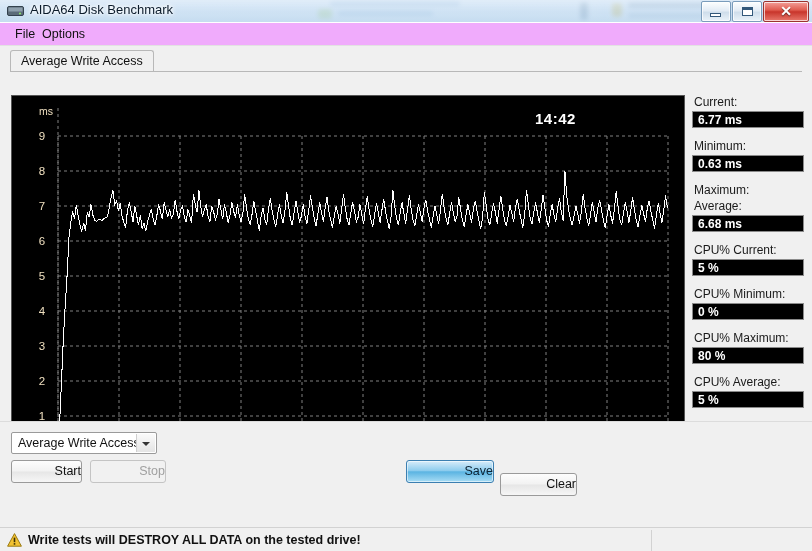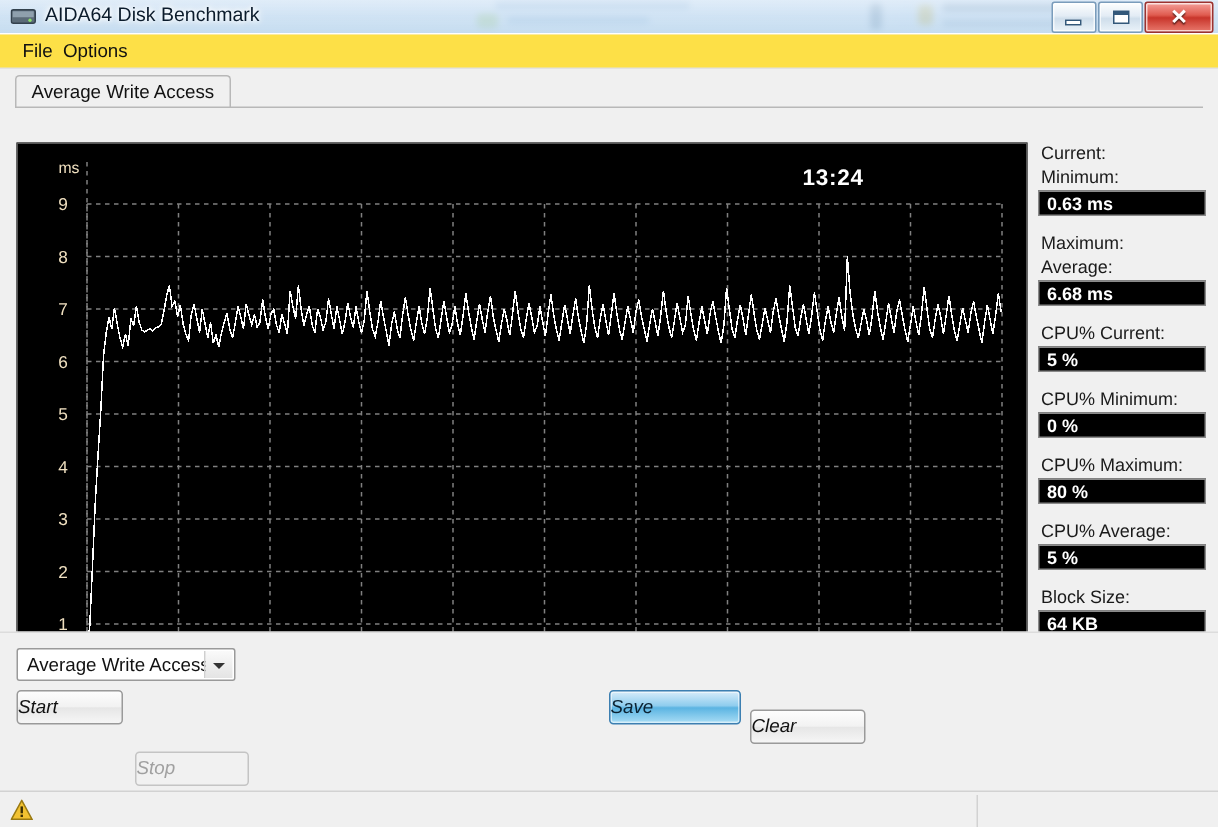--- a/index.html
+++ b/index.html
@@ -49,21 +49,21 @@
     color:#fff;font-size:14px;font-weight:bold;line-height:19px;text-align:center;
     text-shadow:0 1px 1px rgba(0,0,0,.55);
   }
   
   .client{
     position:absolute;left:0;top:22px;width:812px;height:529px;
     background:#f0f0f0;border-top:1px solid #fff;
   }
   .menubar{
     position:absolute;left:0;top:0;width:812px;height:22px;
-    background:#fde047;border-bottom:1px solid #e2e2e2;
+    background:#f0abfc;border-bottom:1px solid #e2e2e2;
   }
   .menu-item{
     position:absolute;top:3px;font-size:12.5px;color:#111;padding:1px 7px;
   }
   .tabstrip{position:absolute;left:10px;top:27px;width:792px;height:22px;}
   .tab{
     position:absolute;left:0;top:0;height:21px;line-height:21px;
     padding:0 10px;font-size:12.5px;color:#111;
     background:#f0f0f0;border:1px solid #b8b8b8;border-bottom:none;
     border-radius:3px 3px 0 0;
@@ -102,32 +102,31 @@
     position:absolute;right:1px;top:1px;width:18px;height:18px;
     background:linear-gradient(180deg,#fafafa,#e4e4e4);
     border-left:1px solid #cfcfcf;
   }
   .combo .arrow:after{
     content:"";position:absolute;left:5px;top:8px;
     border-left:4px solid transparent;border-right:4px solid transparent;
     border-top:4px solid #333;
   }
   .btn{
-    position:absolute;height:23px;line-height:21px;text-align:left;
+    position:absolute;height:23px;line-height:21px;text-align:right;
     font-size:12.5px;color:#111;border:1px solid #9a9a9a;border-radius:3px;
     background:linear-gradient(180deg,#fdfdfd 0%,#f2f2f2 48%,#e6e6e6 52%,#f6f6f6 100%);
     box-sizing:border-box;
-    font-style:italic;
   }
   .btn.primary{
     border:1px solid #3c7fb1;color:#0b2232;
     background:linear-gradient(180deg,#d7ecfa 0%,#8fcdee 45%,#5bb4e2 52%,#a9ddf5 100%);
     box-shadow:inset 0 0 0 1px rgba(255,255,255,.55);
   }
-  .btn.disabled{color:#a0a0a0;border-color:#c4c4c4;background:#f1f1f1;margin-top:41px;}
+  .btn.disabled{color:#a0a0a0;border-color:#c4c4c4;background:#f1f1f1;}
   .statusbar{
     position:absolute;left:0;top:105px;width:812px;height:26px;
     background:#f0f0f0;border-top:1px solid #d2d2d2;
   }
   .warn-text{
     position:absolute;left:28px;top:5px;font-size:12.5px;font-weight:bold;color:#111;
   }
   .warn-ico{position:absolute;left:7px;top:5px;}
   .status-sep{position:absolute;left:651px;top:2px;width:1px;height:22px;background:#d2d2d2;}
 </style>
@@ -221,25 +220,26 @@
           <text x="229" y="375" fill="#ffffff" font-size="12" font-family="&quot;Liberation Sans&quot;, sans-serif" text-anchor="middle">30</text>
           <text x="290" y="375" fill="#ffffff" font-size="12" font-family="&quot;Liberation Sans&quot;, sans-serif" text-anchor="middle">40</text>
           <text x="351" y="375" fill="#ffffff" font-size="12" font-family="&quot;Liberation Sans&quot;, sans-serif" text-anchor="middle">50</text>
           <text x="412" y="375" fill="#ffffff" font-size="12" font-family="&quot;Liberation Sans&quot;, sans-serif" text-anchor="middle">60</text>
           <text x="473" y="375" fill="#ffffff" font-size="12" font-family="&quot;Liberation Sans&quot;, sans-serif" text-anchor="middle">70</text>
           <text x="534" y="375" fill="#ffffff" font-size="12" font-family="&quot;Liberation Sans&quot;, sans-serif" text-anchor="middle">80</text>
           <text x="595" y="375" fill="#ffffff" font-size="12" font-family="&quot;Liberation Sans&quot;, sans-serif" text-anchor="middle">90</text>
           <text x="656" y="375" fill="#ffffff" font-size="12" font-family="&quot;Liberation Sans&quot;, sans-serif" text-anchor="middle">100 %</text>
           <polyline points="46.00,332.95 47.83,321.75 49.66,281.50 51.49,239.50 53.32,208.00 55.15,178.25 56.98,141.50 58.81,125.75 60.64,115.25 62.47,123.30 64.30,109.30 66.13,119.80 67.96,129.25 69.79,135.20 71.62,126.80 73.45,134.50 75.28,116.30 77.11,121.20 78.94,108.25 80.77,118.75 82.60,124.00 84.43,125.40 86.26,124.00 88.09,123.30 89.92,124.70 91.75,122.60 93.58,121.90 95.41,120.50 97.24,111.75 99.07,101.25 100.90,94.25 102.73,108.25 104.56,104.75 106.39,115.25 108.22,107.20 110.05,119.80 111.88,126.80 113.71,131.00 115.54,113.50 117.37,106.50 119.20,116.30 121.03,125.75 122.86,110.00 124.69,119.80 126.52,129.25 128.35,118.75 130.18,132.75 132.01,127.50 133.84,135.20 135.67,125.75 137.50,118.75 139.33,112.80 141.16,123.30 142.99,129.25 144.82,119.80 146.65,108.25 148.48,115.25 150.31,123.30 152.14,106.50 153.97,114.20 155.80,120.50 157.63,113.50 159.46,122.25 161.29,118.75 163.12,103.70 164.95,115.25 166.78,123.30 168.61,113.50 170.44,110.00 172.27,120.50 174.10,125.75 175.93,113.50 177.76,119.80 179.59,126.80 181.42,97.75 183.25,108.25 185.08,116.30 186.91,94.25 188.74,110.00 190.57,121.20 192.40,113.50 194.23,108.25 196.06,120.50 197.89,125.75 199.72,110.00 201.55,115.25 203.38,124.00 205.21,118.75 207.04,103.00 208.87,113.50 210.70,123.30 212.53,108.25 214.36,117.00 216.19,126.80 218.02,118.75 219.85,105.80 221.68,115.25 223.51,122.25 225.34,108.25 227.17,118.75 229.00,125.75 230.83,117.70 232.66,97.75 234.49,111.75 236.32,123.30 238.15,128.20 239.98,118.75 241.81,104.75 243.64,115.25 245.47,124.70 247.30,134.50 249.13,119.80 250.96,111.75 252.79,123.30 254.62,129.25 256.45,113.50 258.28,102.30 260.11,114.20 261.94,124.00 263.77,131.00 265.60,118.75 267.43,108.25 269.26,119.80 271.09,126.80 272.92,115.25 274.75,96.00 276.58,110.00 278.41,123.30 280.24,129.25 282.07,117.00 283.90,104.75 285.73,115.25 287.56,125.75 289.39,120.50 291.22,108.25 293.05,119.80 294.88,127.50 296.71,114.20 298.54,99.50 300.37,111.75 302.20,122.25 304.03,130.30 305.86,117.70 307.69,106.50 309.52,117.00 311.35,125.75 313.18,111.75 315.01,101.25 316.84,115.25 318.67,124.00 320.50,131.70 322.33,119.80 324.16,110.00 325.99,117.70 327.82,127.50 329.65,113.50 331.48,97.75 333.31,111.75 335.14,123.30 336.97,129.25 338.80,117.00 340.63,105.80 342.46,115.25 344.29,125.75 346.12,121.20 347.95,108.25 349.78,118.75 351.61,128.20 353.44,112.80 355.27,100.20 357.10,113.50 358.93,124.00 360.76,131.00 362.59,118.75 364.42,107.20 366.25,116.30 368.08,126.80 369.91,114.20 371.74,103.00 373.57,115.25 375.40,124.70 377.23,132.75 379.06,120.50 380.89,94.25 382.72,110.00 384.55,122.25 386.38,129.25 388.21,116.30 390.04,106.50 391.87,117.70 393.70,127.50 395.53,113.50 397.36,99.50 399.19,112.80 401.02,124.00 402.85,130.30 404.68,118.75 406.51,108.25 408.34,117.00 410.17,125.75 412.00,111.75 413.83,103.70 415.66,115.25 417.49,123.30 419.32,131.70 421.15,119.80 422.98,110.00 424.81,118.75 426.64,128.20 428.47,114.20 430.30,97.75 432.13,111.75 433.96,122.25 435.79,129.25 437.62,117.70 439.45,105.80 441.28,116.30 443.11,125.75 444.94,120.50 446.77,101.25 448.60,113.50 450.43,124.00 452.26,131.00 454.09,118.75 455.92,108.25 457.75,117.70 459.58,126.80 461.41,112.80 463.24,104.75 465.07,115.25 466.90,124.70 468.73,132.75 470.56,121.20 472.39,96.00 474.22,110.00 476.05,123.30 477.88,129.25 479.71,117.00 481.54,107.20 483.37,116.30 485.20,127.50 487.03,113.50 488.86,100.20 490.69,112.80 492.52,124.00 494.35,130.30 496.18,119.80 498.01,109.30 499.84,117.70 501.67,125.75 503.50,111.75 505.33,103.00 507.16,114.20 508.99,123.30 510.82,131.70 512.65,118.75 514.48,94.25 516.31,108.25 518.14,122.25 519.97,128.20 521.80,116.30 523.63,106.50 525.46,117.00 527.29,126.80 529.12,114.20 530.95,98.80 532.78,111.75 534.61,124.00 536.44,131.00 538.27,117.70 540.10,108.25 541.93,118.75 543.76,125.75 545.59,112.80 547.42,102.30 549.25,115.25 551.08,124.70 552.91,75.00 554.74,99.50 556.57,113.50 558.40,123.30 560.23,129.25 562.06,119.80 563.89,110.00 565.72,117.70 567.55,127.50 569.38,115.25 571.21,97.75 573.04,111.75 574.87,122.25 576.70,130.30 578.53,118.75 580.36,105.80 582.19,116.30 584.02,125.75 585.85,111.75 587.68,103.70 589.51,114.20 591.34,124.00 593.17,131.70 595.00,120.50 596.83,108.25 598.66,118.75 600.49,127.50 602.32,113.50 604.15,95.30 605.98,110.00 607.81,123.30 609.64,129.25 611.47,117.00 613.30,106.50 615.13,115.25 616.96,126.80 618.79,114.20 620.62,101.25 622.45,113.50 624.28,124.70 626.11,131.00 627.94,119.80 629.77,109.30 631.60,117.70 633.43,125.75 635.26,112.80 637.09,104.75 638.92,115.25 640.75,124.00 642.58,132.75 644.41,118.75 646.24,107.20 648.07,117.00 649.90,126.80 651.73,114.20 653.56,99.50 655.39,111.75" fill="none" stroke="#ffffff" stroke-width="1" shape-rendering="crispEdges"></polyline>
         </svg>
-      <div class="timer">13:24</div>
+      <div class="timer">14:42</div>
     </div>
 
     <div class="sidebar" id="sidebar">
         <div class="s-label">Current:</div>
+        <div class="s-box">6.77 ms</div>
         <div class="s-label">Minimum:</div>
         <div class="s-box">0.63 ms</div>
         <div class="s-label">Maximum:</div>
         <div class="s-label">Average:</div>
         <div class="s-box s-group-gap">6.68 ms</div>
         <div class="s-label">CPU% Current:</div>
         <div class="s-box">5 %</div>
         <div class="s-label">CPU% Minimum:</div>
         <div class="s-box">0 %</div>
         <div class="s-label">CPU% Maximum:</div>
@@ -260,18 +260,19 @@
       <div class="btn disabled" style="left:90px;top:38px;width:76px;">Stop</div>
       <div class="btn primary" style="left:406px;top:38px;width:88px;">Save</div>
       <div class="btn" style="left:500px;top:51px;width:77px;">Clear</div>
 
       <div class="statusbar">
         <svg class="warn-ico" width="15" height="14" viewBox="0 0 15 14">
           <path d="M7.5 0.6 L14.4 13.2 L0.6 13.2 Z" fill="#f2c231" stroke="#9a7a12" stroke-width="1"></path>
           <rect x="6.7" y="4.6" width="1.6" height="4.6" fill="#3a2f05"></rect>
           <rect x="6.7" y="10.1" width="1.6" height="1.6" fill="#3a2f05"></rect>
         </svg>
+        <div class="warn-text">Write tests will DESTROY ALL DATA on the tested drive!</div>
         <div class="status-sep"></div>
       </div>
     </div>
 
   </div>
 </div>
 
 </body></html>

